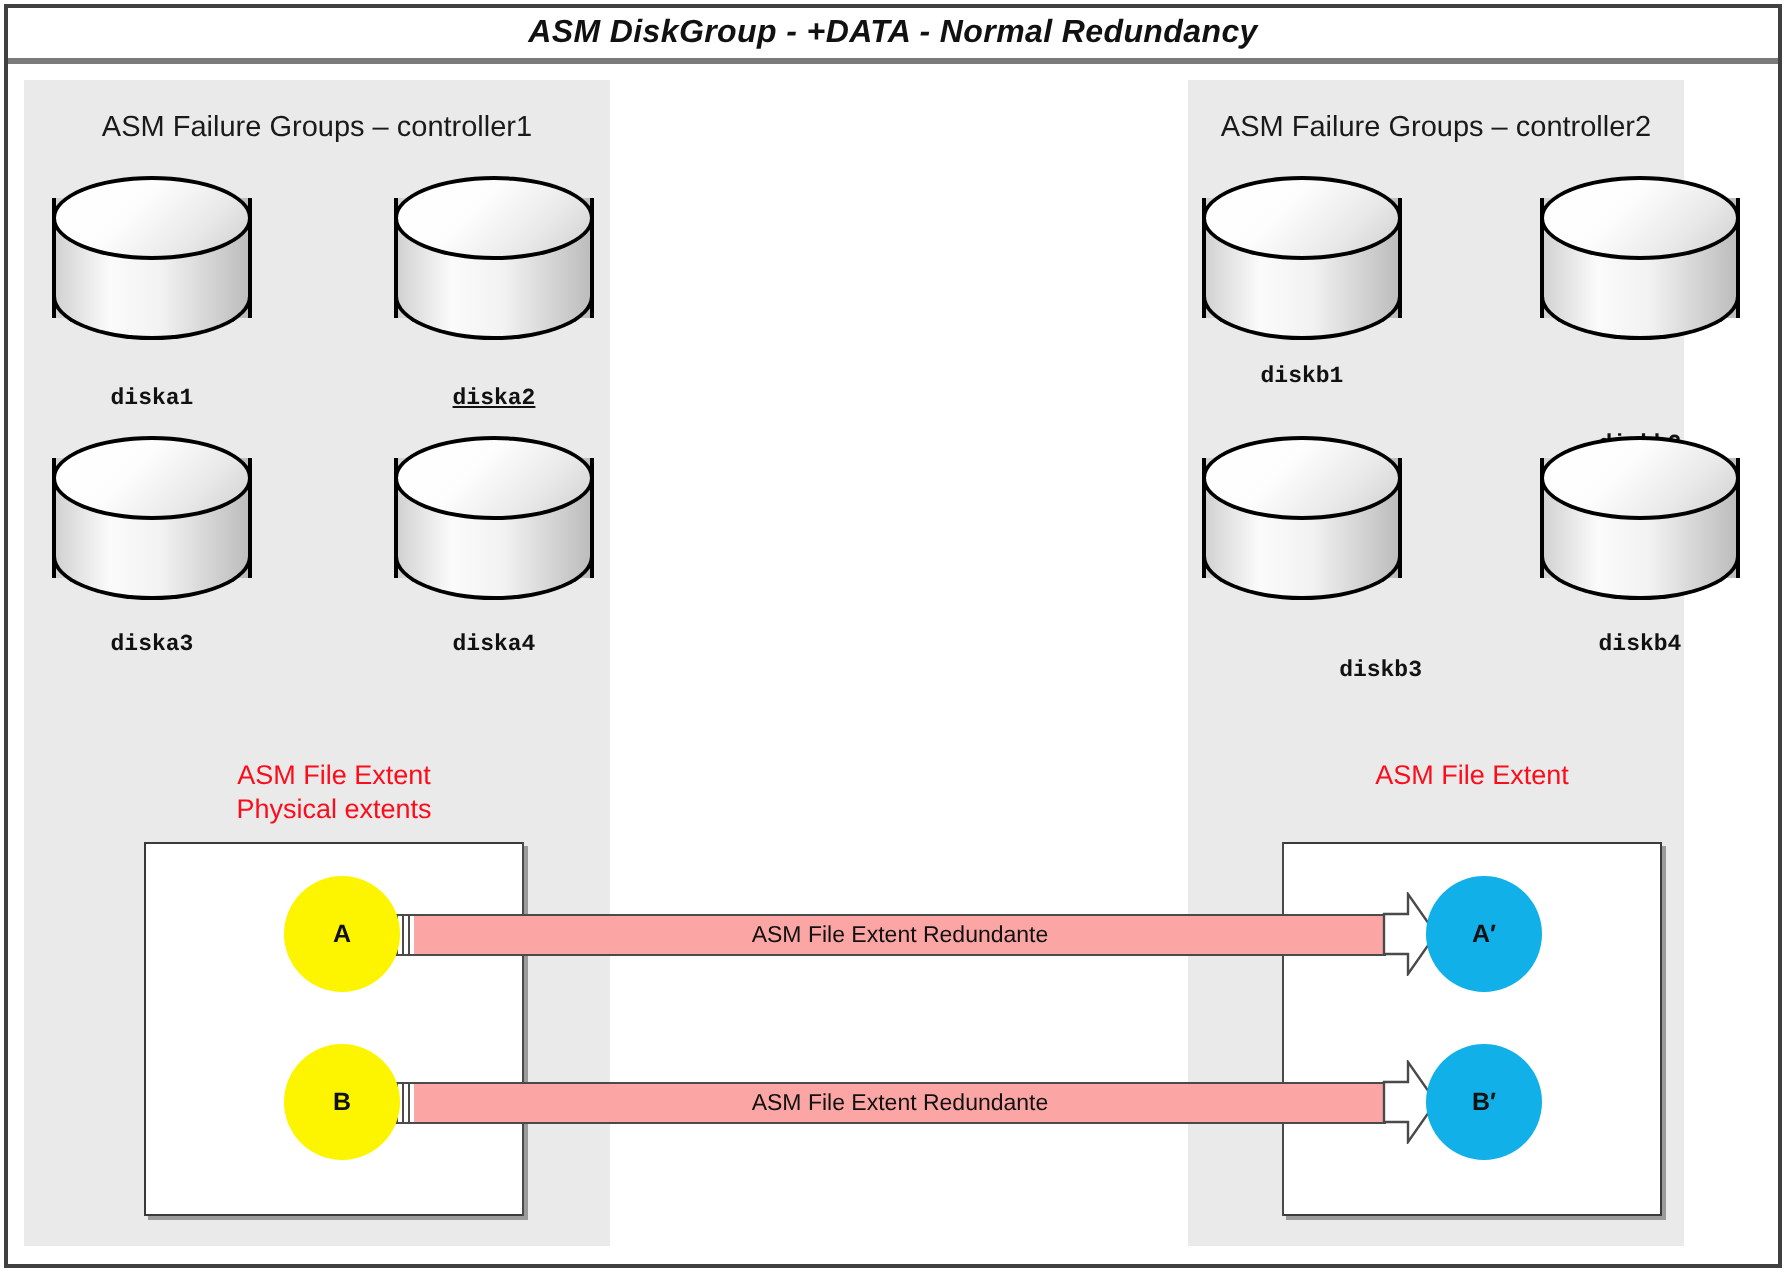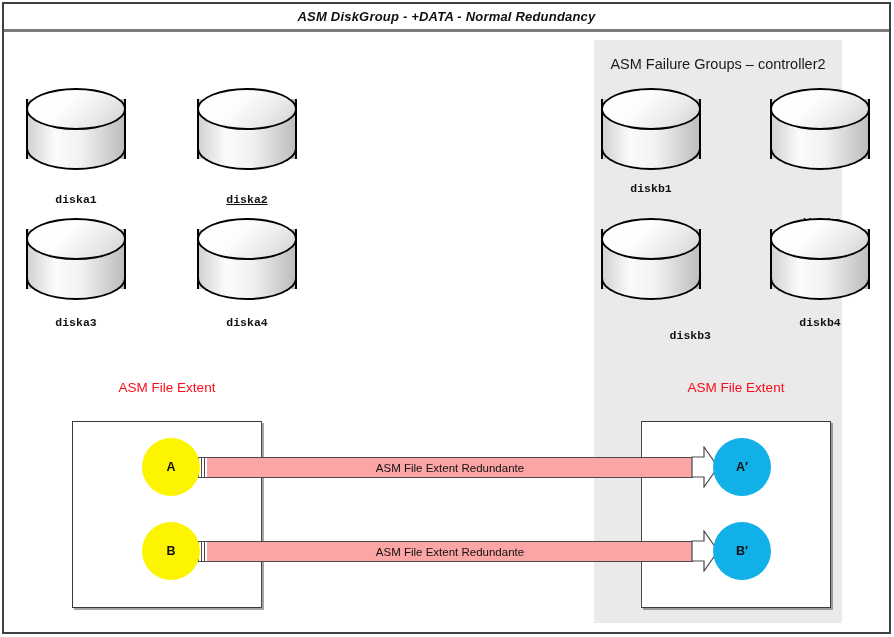--- a/index.html
+++ b/index.html
@@ -32,21 +32,21 @@
     left:4px; top:4px;
     width:885px; height:28px;
     background:#ffffff;
     border-bottom:3px solid #7b7b7b;
     box-sizing:border-box;
     display:flex;
     align-items:center;
     justify-content:center;
   }
   .title-text{
-    font-size:13px;
+    font-size:16px;
     font-weight:bold;
     font-style:italic;
     color:#111111;
     letter-spacing:0.2px;
     white-space:nowrap;
   }
 
   
   .fg-panel{
     position:absolute;
@@ -199,20 +199,23 @@
 <body>
 
 <div id="canvas">
 
   <div class="outer-frame"></div>
 
   <div class="title-bar">
     <div class="title-text">ASM DiskGroup - +DATA -  Normal Redundancy</div>
   </div>
 
+  <div class="fg-panel" id="fg-left">
+    <div class="fg-title">ASM Failure Groups – controller1</div>
+  </div>
 
   <div class="disk" style="left:26px; top:88px;">
     <div class="body"></div>
     <div class="bottom"></div>
     <div class="top"></div>
   </div>
   <div class="disk-label" style="left:16px; top:193px;">diska1</div>
 
   <div class="disk" style="left:197px; top:88px;">
     <div class="body"></div>
@@ -262,20 +265,21 @@
 
   <div class="disk" style="left:770px; top:218px;">
     <div class="body"></div>
     <div class="bottom"></div>
     <div class="top"></div>
   </div>
   <div class="disk-label" style="left:760px; top:316px;">diskb4</div>
 
   <div class="red-caption" style="left:52px; top:379px;">
     <div>ASM File Extent</div>
+    <div>Physical extents</div>
   </div>
 
   <div class="red-caption" style="left:621px; top:379px;">
     <div>ASM File Extent</div>
   </div>
 
   <div class="extent-box" id="extent-box-left"></div>
   <div class="extent-box" id="extent-box-right"></div>
 
   <div class="arrow-wrap" style="left:197px; top:446px; width:520px;">

